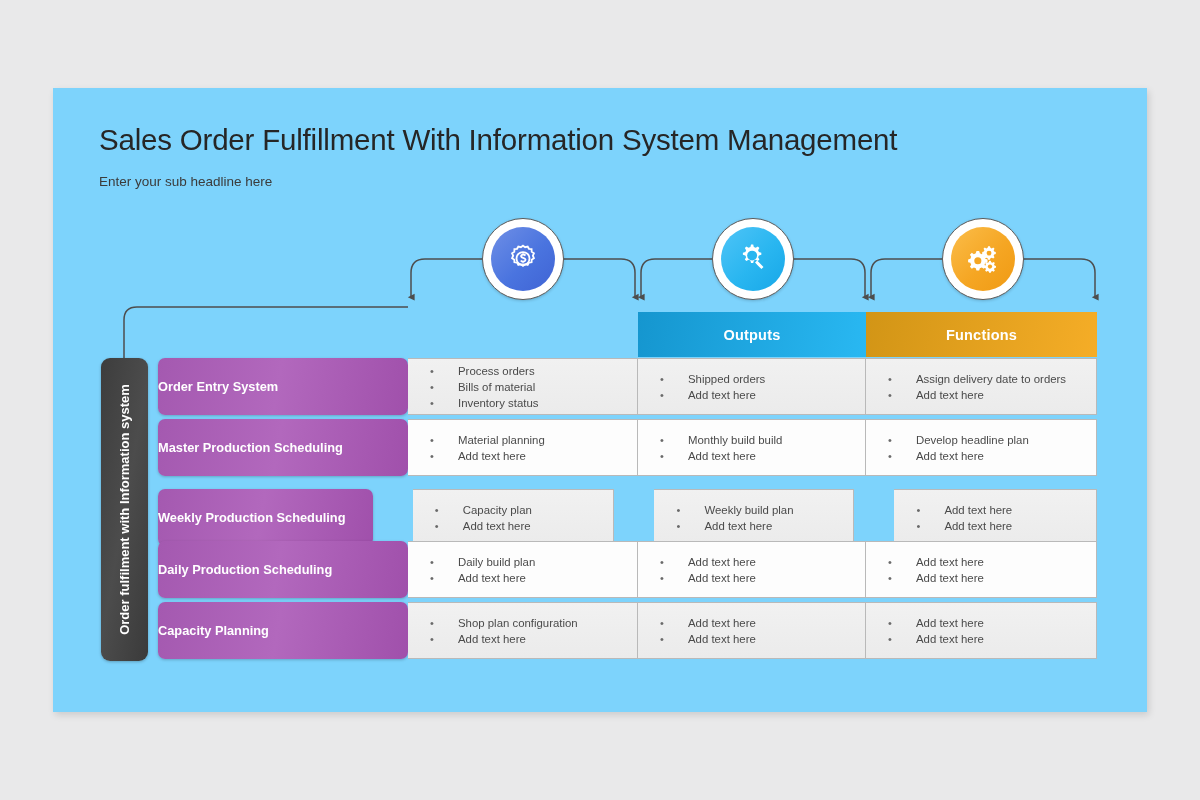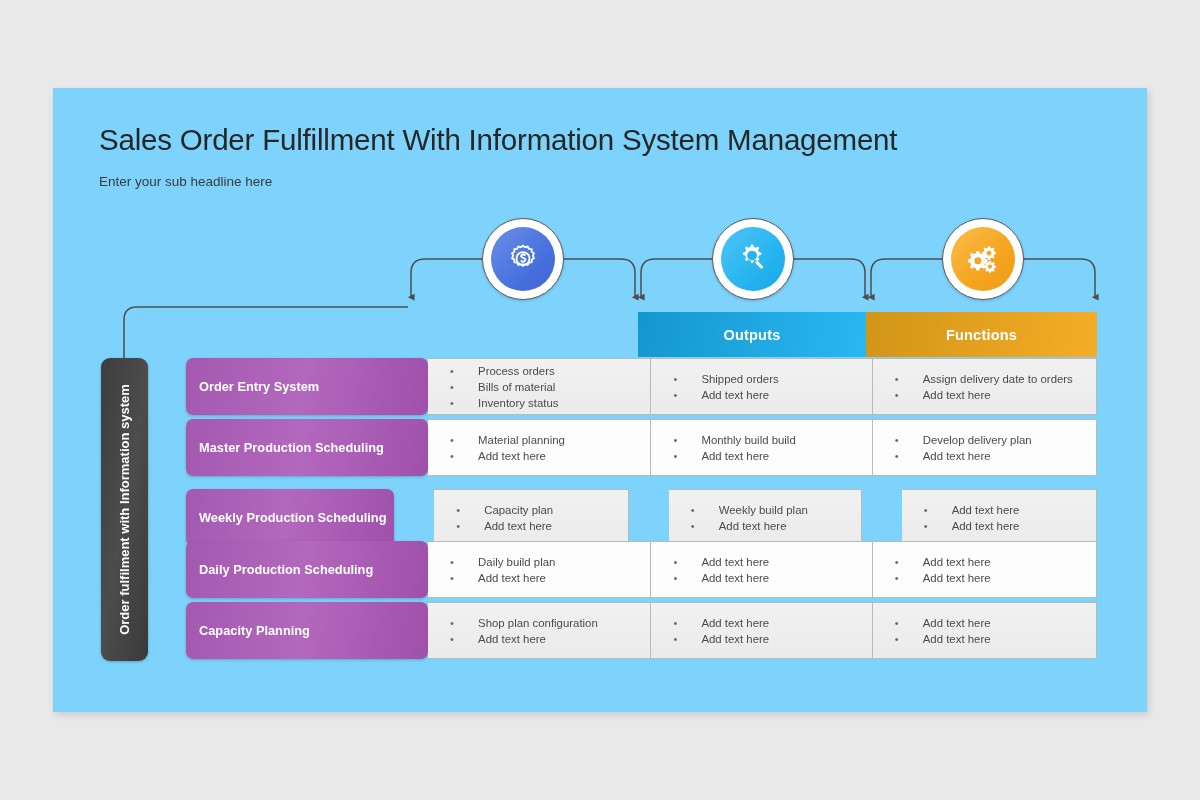--- a/index.html
+++ b/index.html
@@ -142,25 +142,23 @@
   .row-4 { top: 514px; }
 
   .rowlabel {
     width: 250px;
     border-radius: 7px;
     background: linear-gradient(100deg,#a459b0 0%,#b268bd 48%,#a050ab 100%);
     box-shadow: 0 1px 3px rgba(0,0,0,0.22);
     display: flex;
     align-items: center;
     box-sizing: border-box;
-    padding-left: 13px;
     color: #ffffff;
     font-size: 12.8px;
     font-weight: bold;
-    margin-left: 28px;
   }
 
   .cell {
     box-sizing: border-box;
     border: 1px solid #b9b9b9;
     border-left: none;
     display: flex;
     flex-direction: column;
     justify-content: center;
     padding-left: 22px;
@@ -295,21 +293,21 @@
         </ul>
       </div>
       <div class="cell cell-b">
         <ul class="bullets">
           <li>Monthly build build</li>
           <li>Add text here</li>
         </ul>
       </div>
       <div class="cell cell-c">
         <ul class="bullets">
-          <li>Develop delivery plan</li>
+          <li>Develop headline plan</li>
           <li>Add text here</li>
         </ul>
       </div>
     </div>
 
     <div class="row row-2 row-even">
       <div class="rowlabel">Weekly Production Scheduling</div>
       <div class="cell cell-a">
         <ul class="bullets">
           <li>Capacity plan</li>

